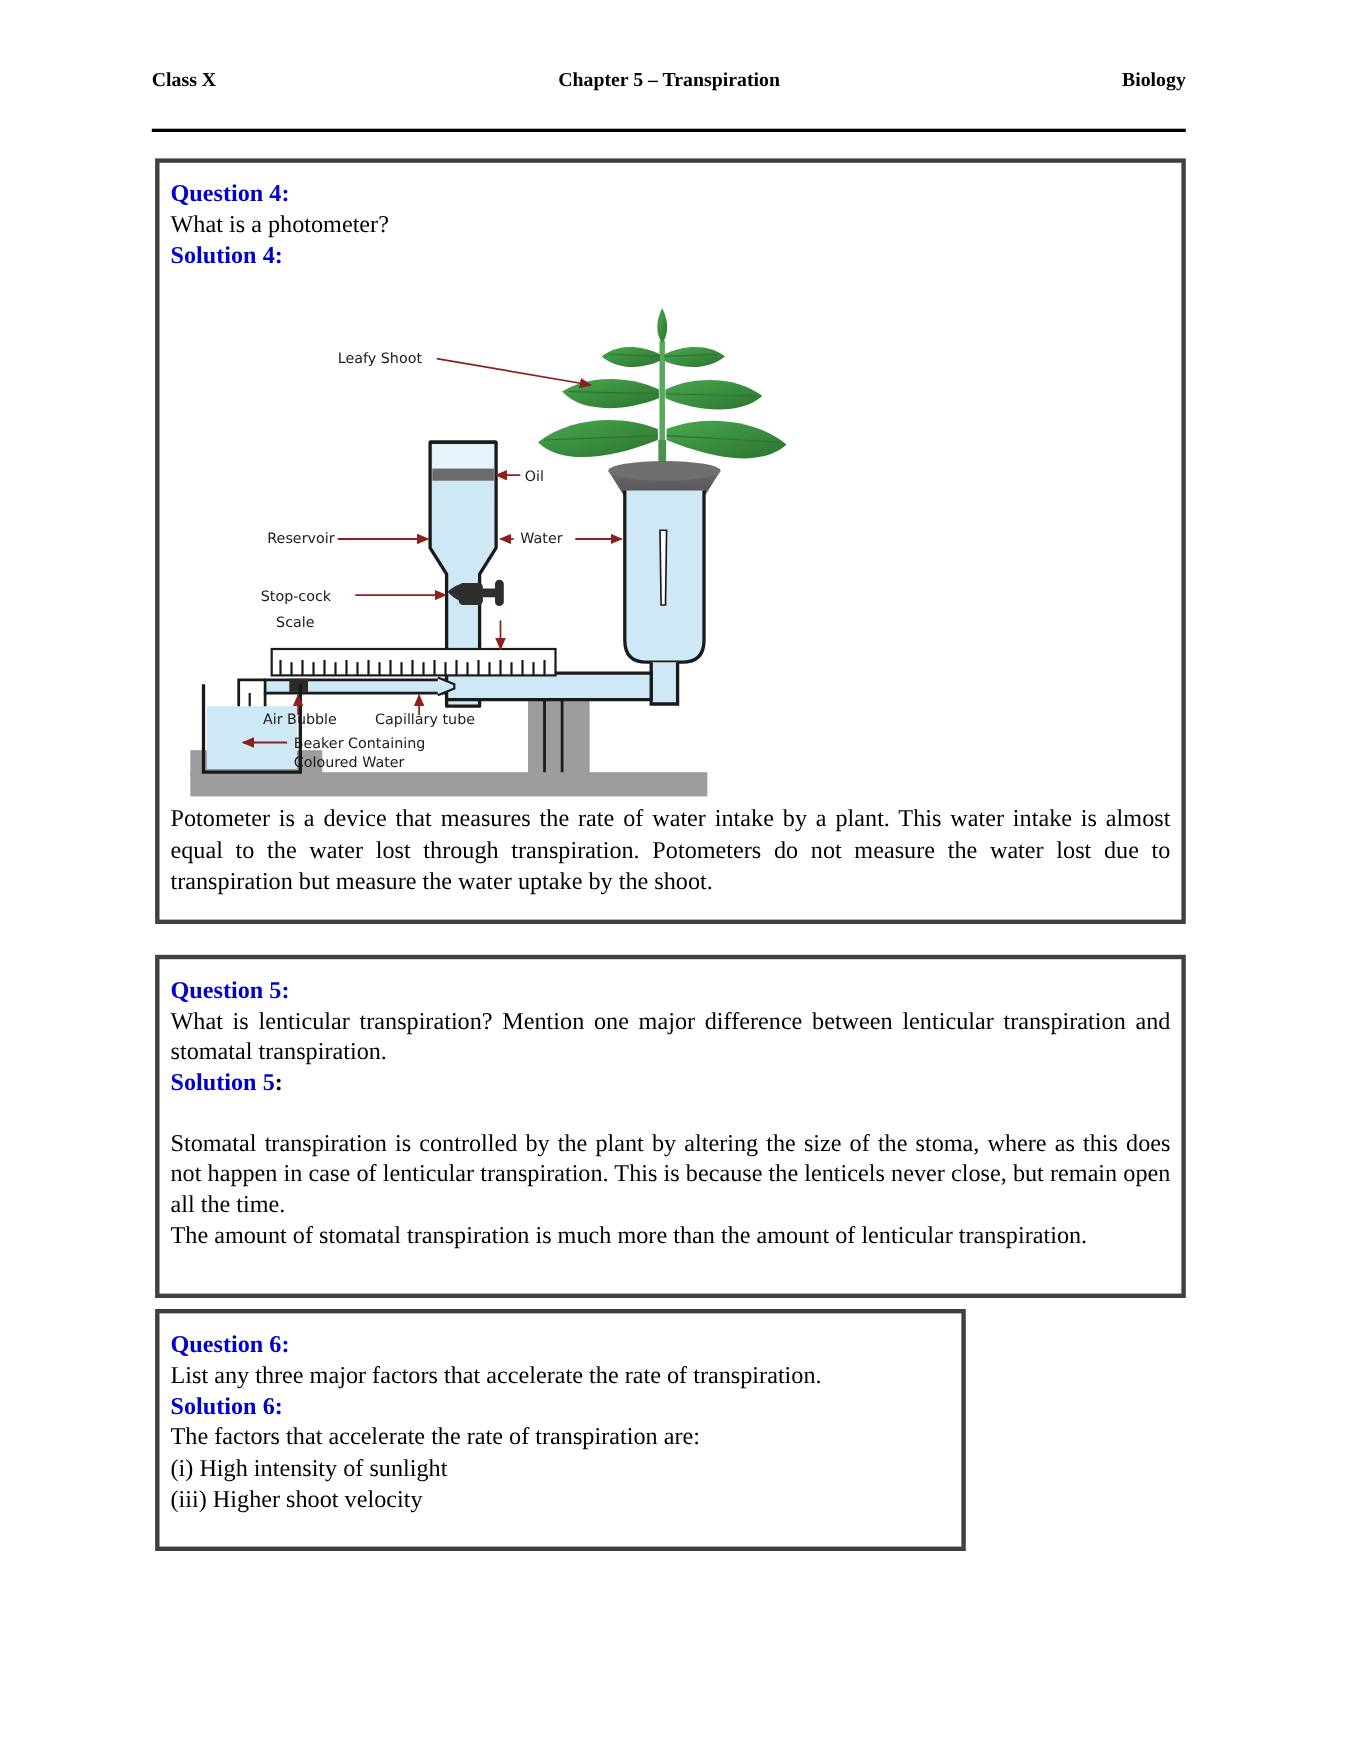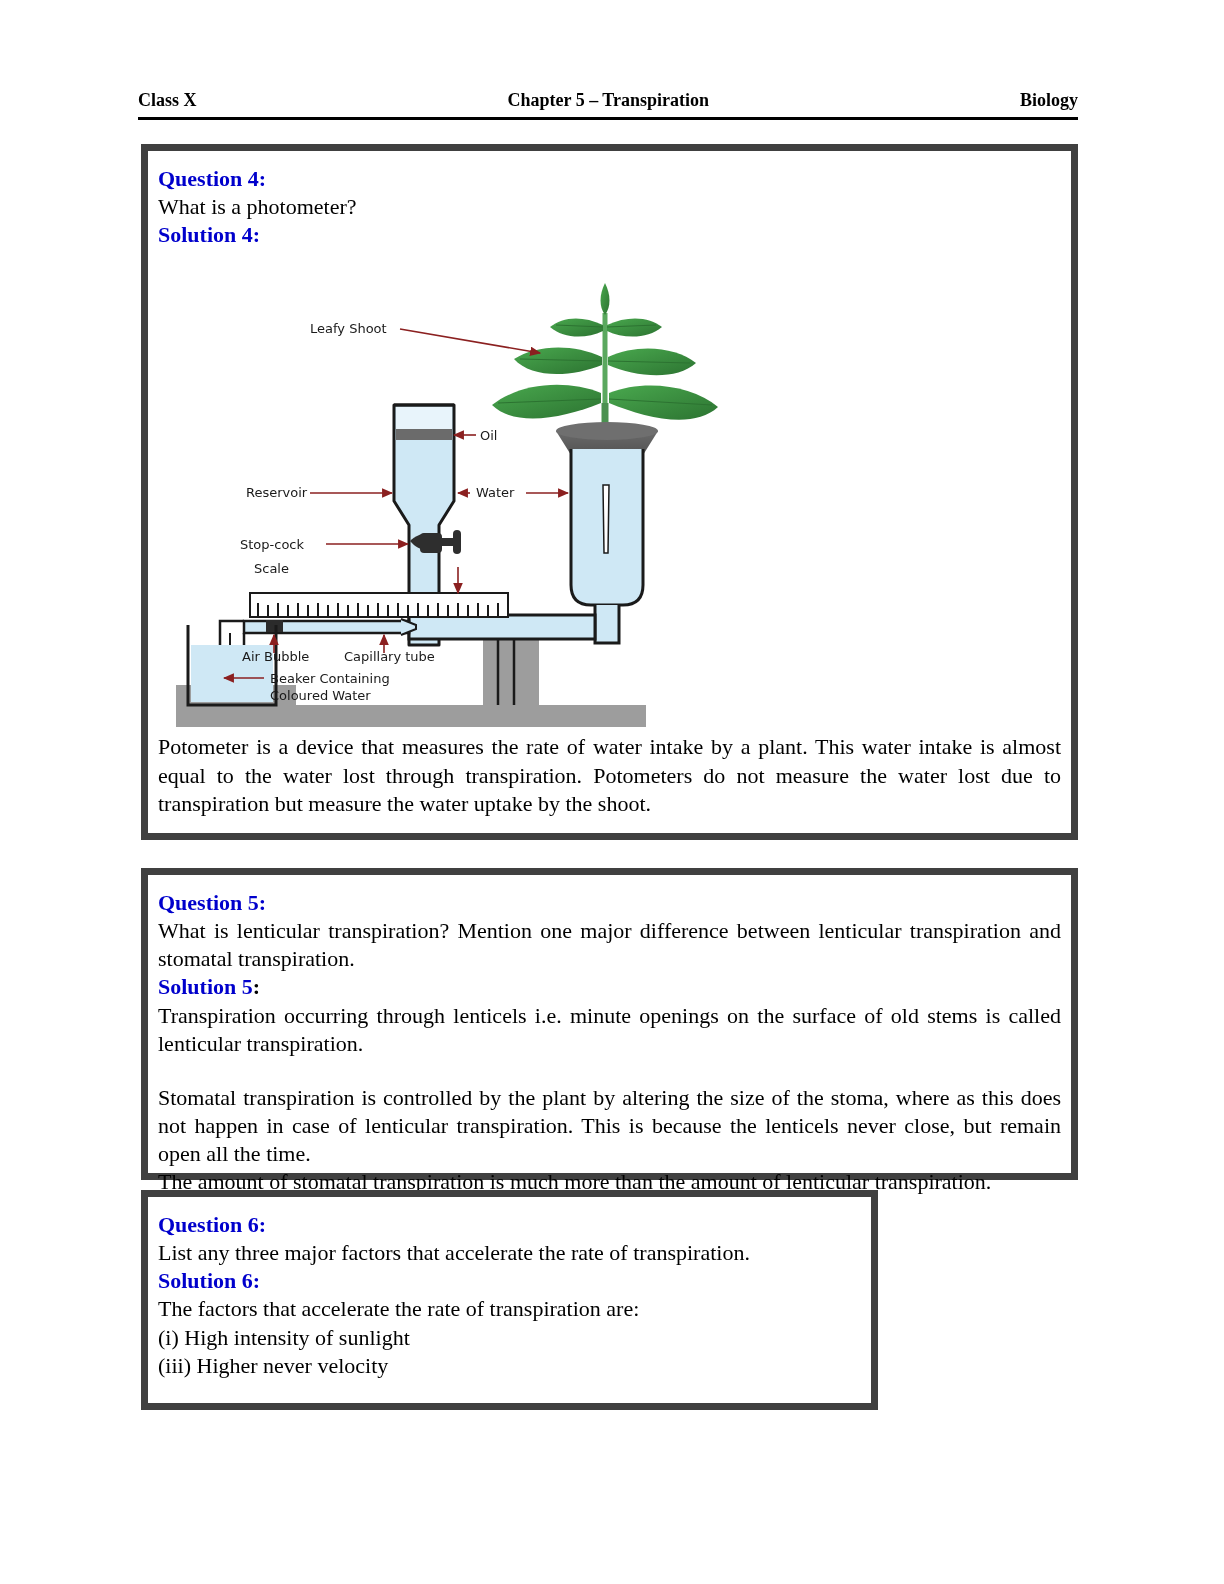--- a/index.html
+++ b/index.html
@@ -21,37 +21,37 @@
     position: absolute;
     left: 138px;
     top: 62px;
     width: 940px;
     display: flex;
     align-items: baseline;
     font-weight: bold;
     font-size: 18px;
   }
   .hdr-left   { flex: 0 0 auto; }
-  .hdr-center { flex: 1 1 auto; text-align: center; margin-top: 28px; }
+  .hdr-center { flex: 1 1 auto; text-align: center; }
   .hdr-right  { flex: 0 0 auto; }
 
   .header-rule {
     position: absolute;
     left: 138px;
     top: 117px;
     width: 940px;
     height: 0;
     border-top: 3px solid #000000;
   }
 
   
   .qbox {
     position: absolute;
     box-sizing: border-box;
-    border: 7px solid #404040;
+    border: 4px solid #404040;
     background: #ffffff;
   }
   #box-q4 { left: 141px; top: 144px;  width: 937px; height: 696px; }
   #box-q5 { left: 141px; top: 868px;  width: 937px; height: 312px; }
   #box-q6 { left: 141px; top: 1190px; width: 737px; height: 220px; }
 
   .inner {
     padding: 14px 10px 10px 10px;
   }
 
@@ -273,29 +273,28 @@
 
     <div class="body-text justify">Potometer is a device that measures the rate of water intake by a plant. This water intake is almost equal to the water lost through transpiration. Potometers do not measure the water lost due to transpiration but measure the water uptake by the shoot.</div>
   </div>
 </div>
 
 <div class="qbox" id="box-q5">
   <div class="inner">
     <div class="q-head">Question 5:</div>
     <div class="body-text justify">What is lenticular transpiration? Mention one major difference between lenticular transpiration and stomatal transpiration.</div>
     <div class="q-head"><span>Solution 5</span><span class="colon-black">:</span></div>
-    <div class="body-text justify">Transpiration occurring through lenticels i.e. minute openings on the surface of old stems is called lenticular transpiration.</div>
     <div class="spacer-line"></div>
     <div class="body-text justify">Stomatal transpiration is controlled by the plant by altering the size of the stoma, where as this does not happen in case of lenticular transpiration. This is because the lenticels never close, but remain open all the time.</div>
     <div class="body-text">The amount of stomatal transpiration is much more than the amount of lenticular transpiration.</div>
   </div>
 </div>
 
 <div class="qbox" id="box-q6">
   <div class="inner">
     <div class="q-head">Question 6:</div>
     <div class="body-text">List any three major factors that accelerate the rate of transpiration.</div>
     <div class="q-head">Solution 6:</div>
     <div class="body-text">The factors that accelerate the rate of transpiration are:</div>
     <div class="body-text">(i) High intensity of sunlight</div>
-    <div class="body-text">(iii) Higher never velocity</div>
+    <div class="body-text">(iii) Higher shoot velocity</div>
   </div>
 </div>
 
 </body></html>

